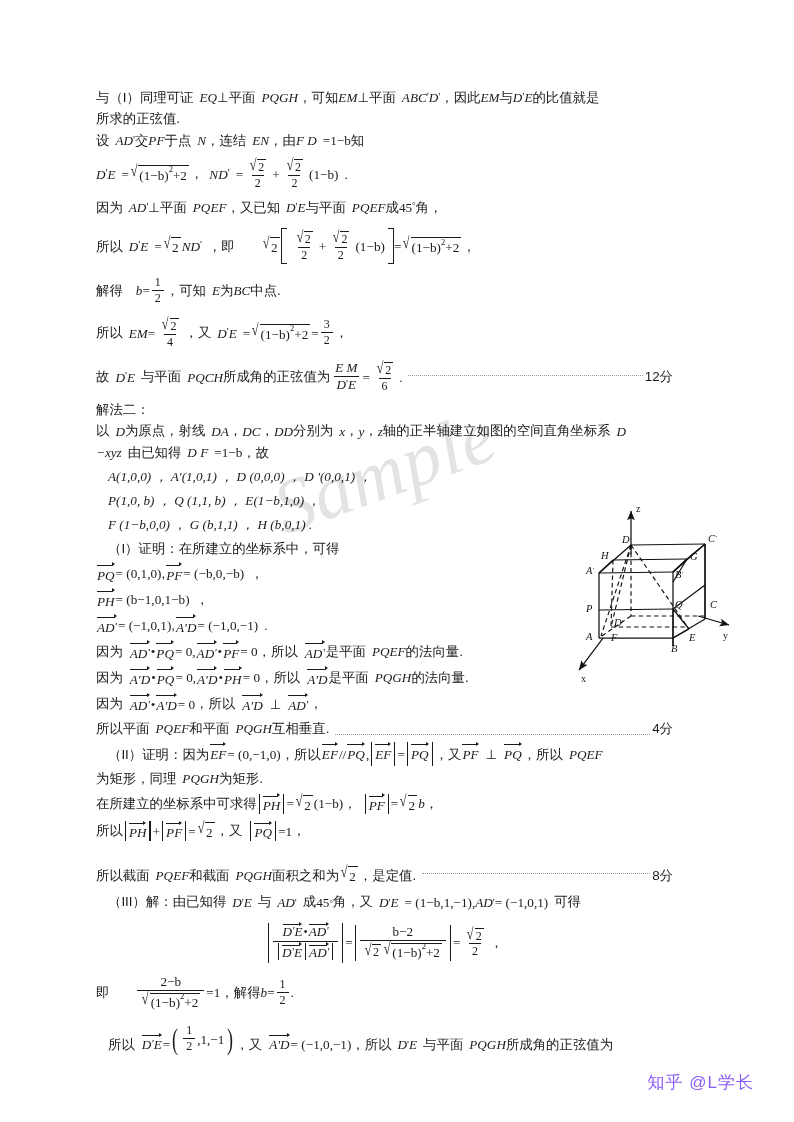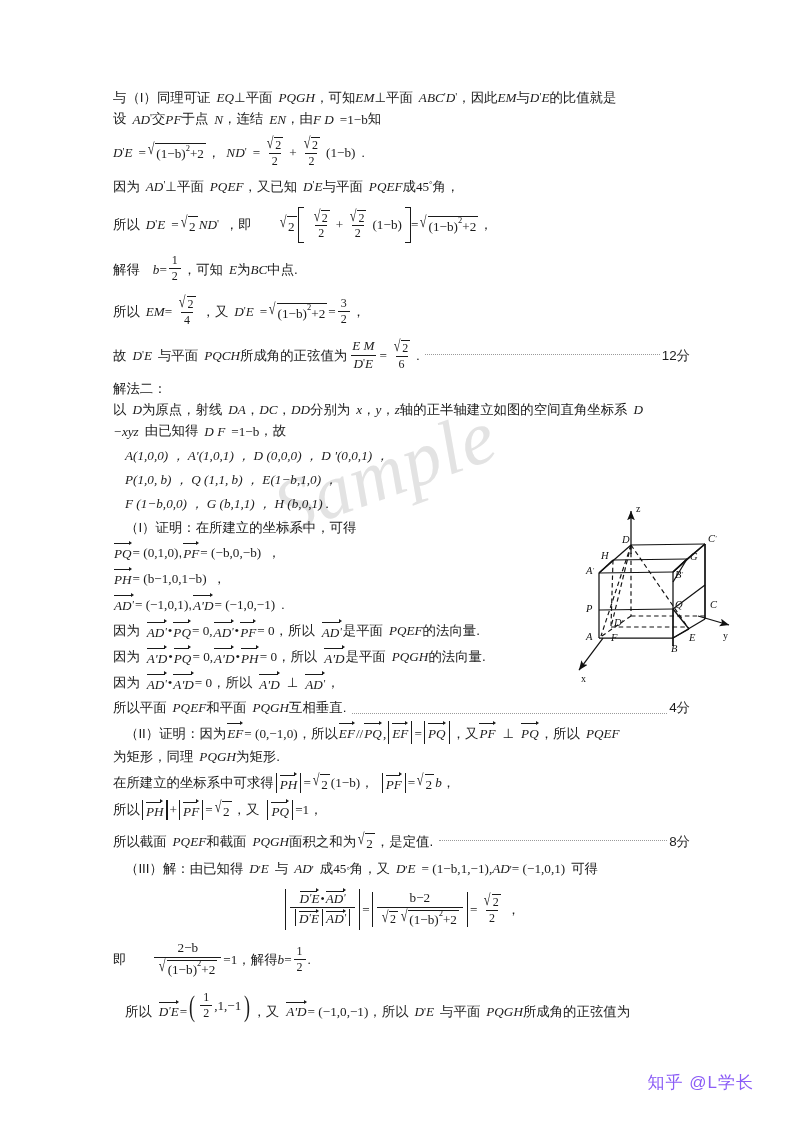--- a/index.html
+++ b/index.html
@@ -13,21 +13,21 @@
   }
   .page {
     position: relative;
     width: 794px;
     height: 1122px;
     background: #ffffff;
     overflow: hidden;
   }
   .content {
     position: absolute;
-    left: 113px;
+    left: 96px;
     top: 88px;
     width: 577px;
   }
 
   
   .wm-sample {
     position: absolute;
     left: 262px;
     top: 470px;
     font-family: "Liberation Serif", serif;
@@ -288,20 +288,23 @@
         <span class="prime">'</span>
       <span class="cn">，因此</span>
       <span class="it">EM</span>
       <span class="cn">与</span>
       <span class="it">D</span>
         <span class="prime">'</span>
         <span class="it">E</span>
       <span class="cn">的比值就是</span>
     </div>
 
+    <div class="line">
+      <span class="cn">所求的正弦值.</span>
+    </div>
 
     <div class="line">
       <span class="cn">设</span>
         <span class="sp"></span>
       <span class="it">AD</span>
         <span class="prime">'</span>
       <span class="cn">交</span>
       <span class="it">PF</span>
       <span class="cn">于点</span>
         <span class="sp"></span>
@@ -738,21 +741,21 @@
         <span class="sp"></span>
       <span class="abs">
           <span class="bl"></span>
           <span class="vec"><span class="vbody it">PQ</span></span>
           <span class="br"></span>
         </span>
       <span class="num">=1</span>
       <span class="cn">，</span>
     </div>
 
-    <div class="line tall" style="margin-top:12px;">
+    <div class="line tall" style="margin-top:24px;">
       <span class="cn">所以截面</span>
         <span class="sp"></span>
       <span class="it">PQEF</span>
       <span class="cn">和截面</span>
         <span class="sp"></span>
       <span class="it">PQGH</span>
       <span class="cn">面积之和为</span>
       <span class="sqrt">
           <span class="rad">√</span>
           <span class="bar"><span>2</span></span>

